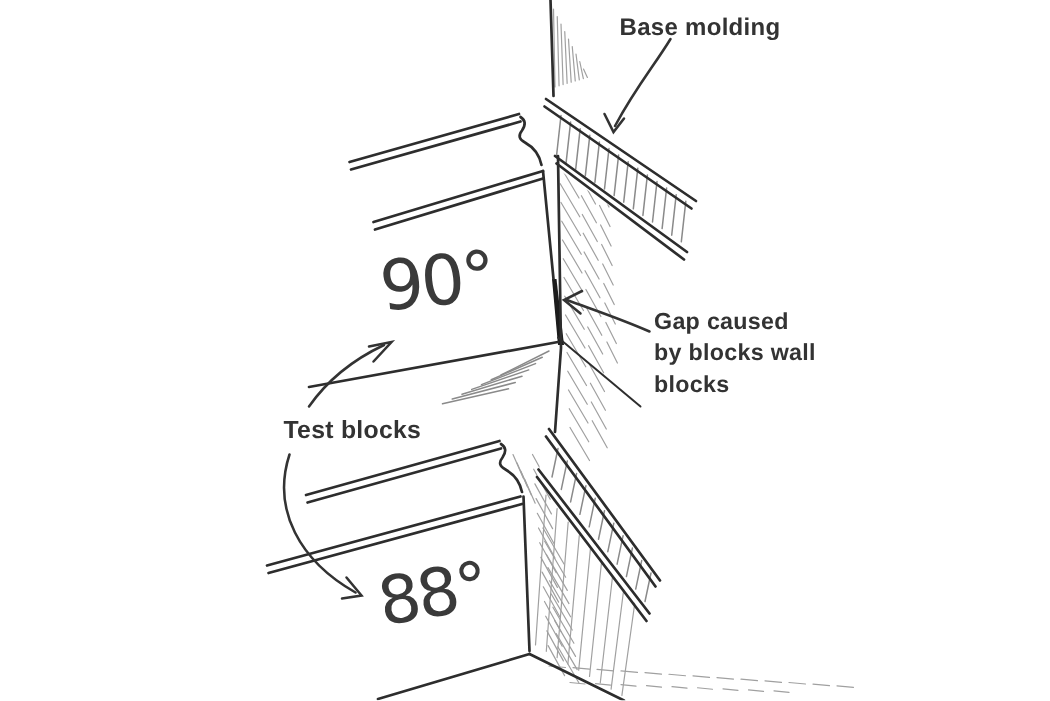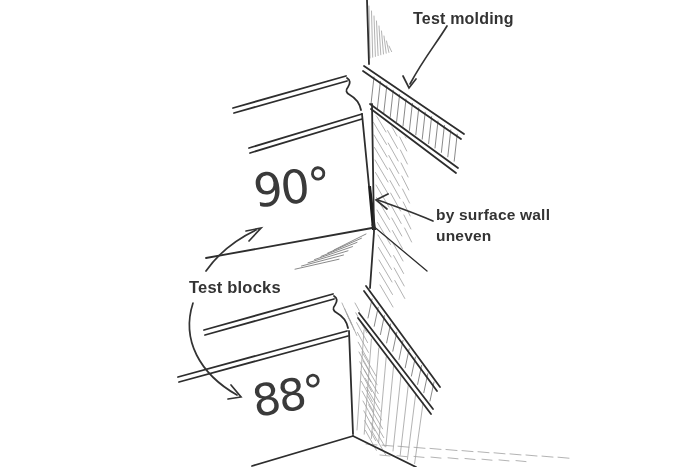--- a/index.html
+++ b/index.html
@@ -224,21 +224,22 @@
       <path class="ink-thin" d="M372,225 L427,271"></path>
 
       <path class="leader" d="M206,271 C220,251 237,239 256,230"></path>
       <path class="leader" d="M249,241 L261,228 L246,231"></path>
 
       <path class="leader" d="M193,303 C181,340 200,374 237,395"></path>
       <path class="leader" d="M228,399 L241,397 L231,385"></path>
     </g>
   </svg>
 
-  <div class="lbl" style="left:413px;top:8px;font-size:16px;">Test molding</div>
+  <div class="lbl" style="left:413px;top:8px;font-size:16px;">Base molding</div>
 
   <div class="lbl" style="left:436px;top:204px;">
-    <div>by surface wall</div>
-    <div>uneven</div>
+    <div>Gap caused</div>
+    <div>by blocks wall</div>
+    <div>blocks</div>
   </div>
 
   <div class="lbl" style="left:149px;top:277px;font-size:16.5px;margin-left:40px;">Test blocks</div>
 </div>
 
 </body></html>

